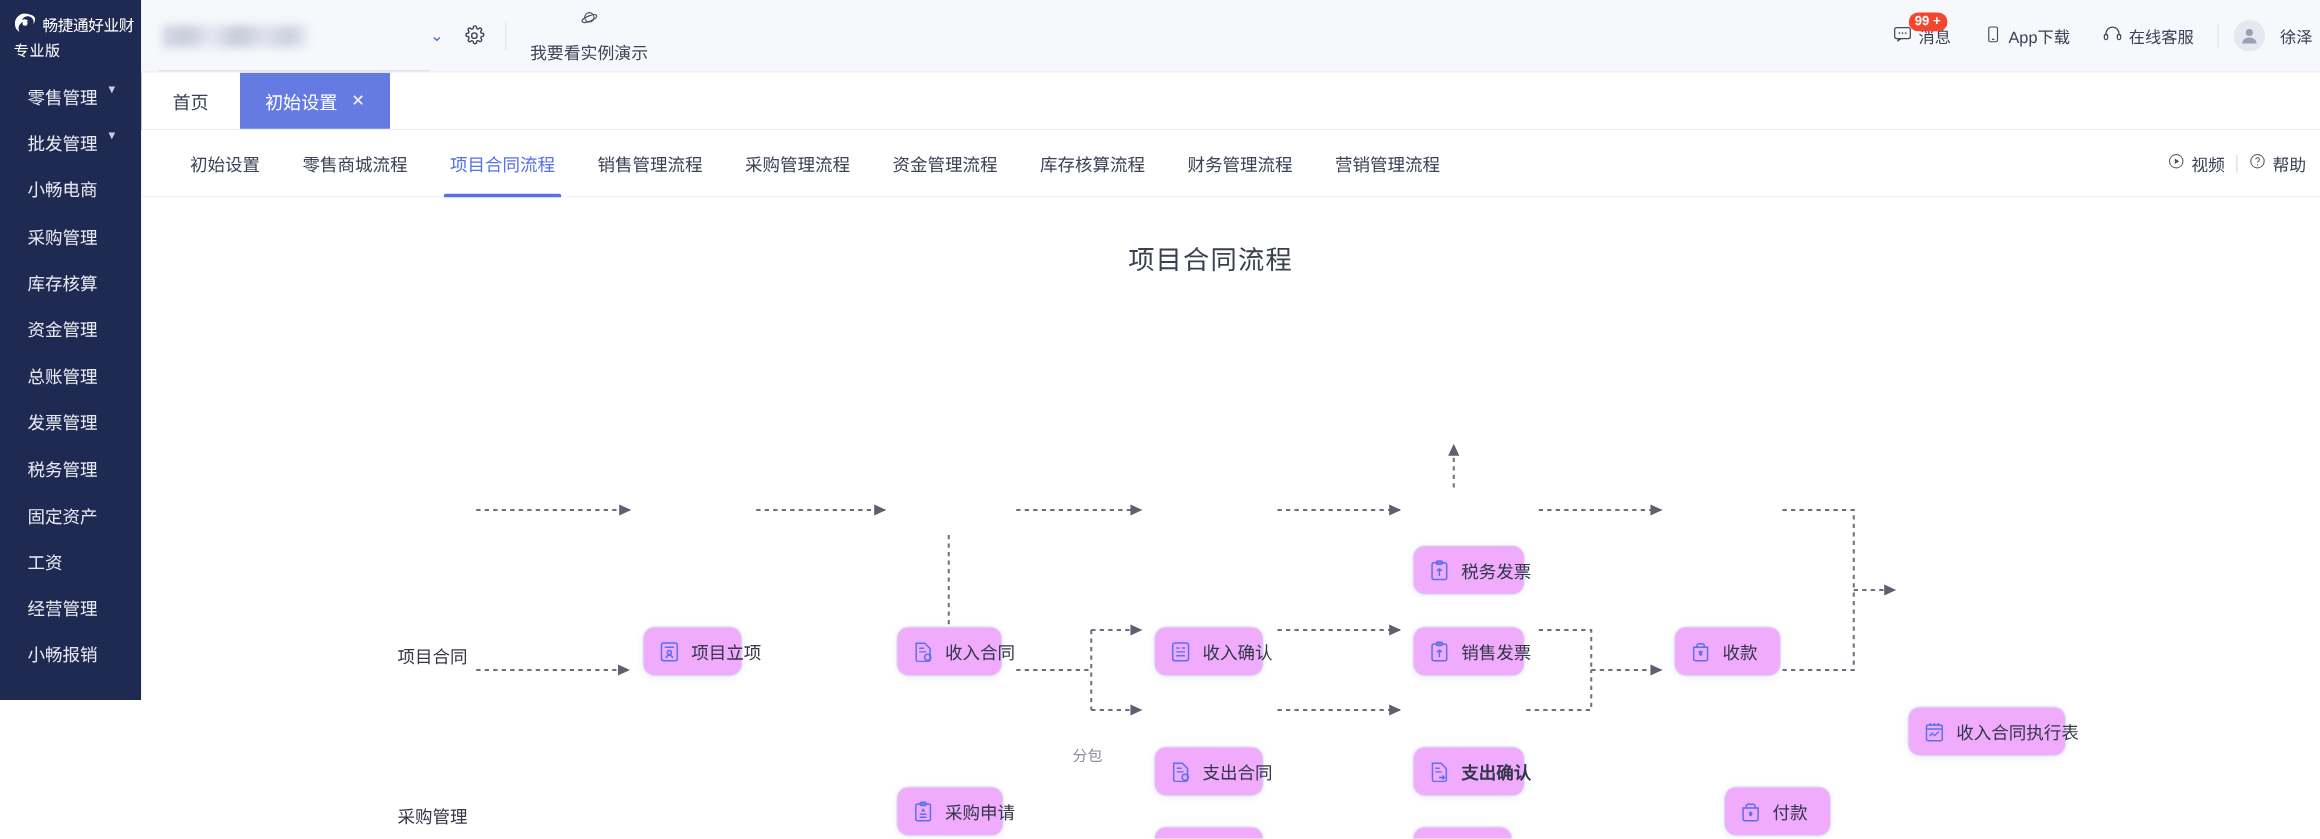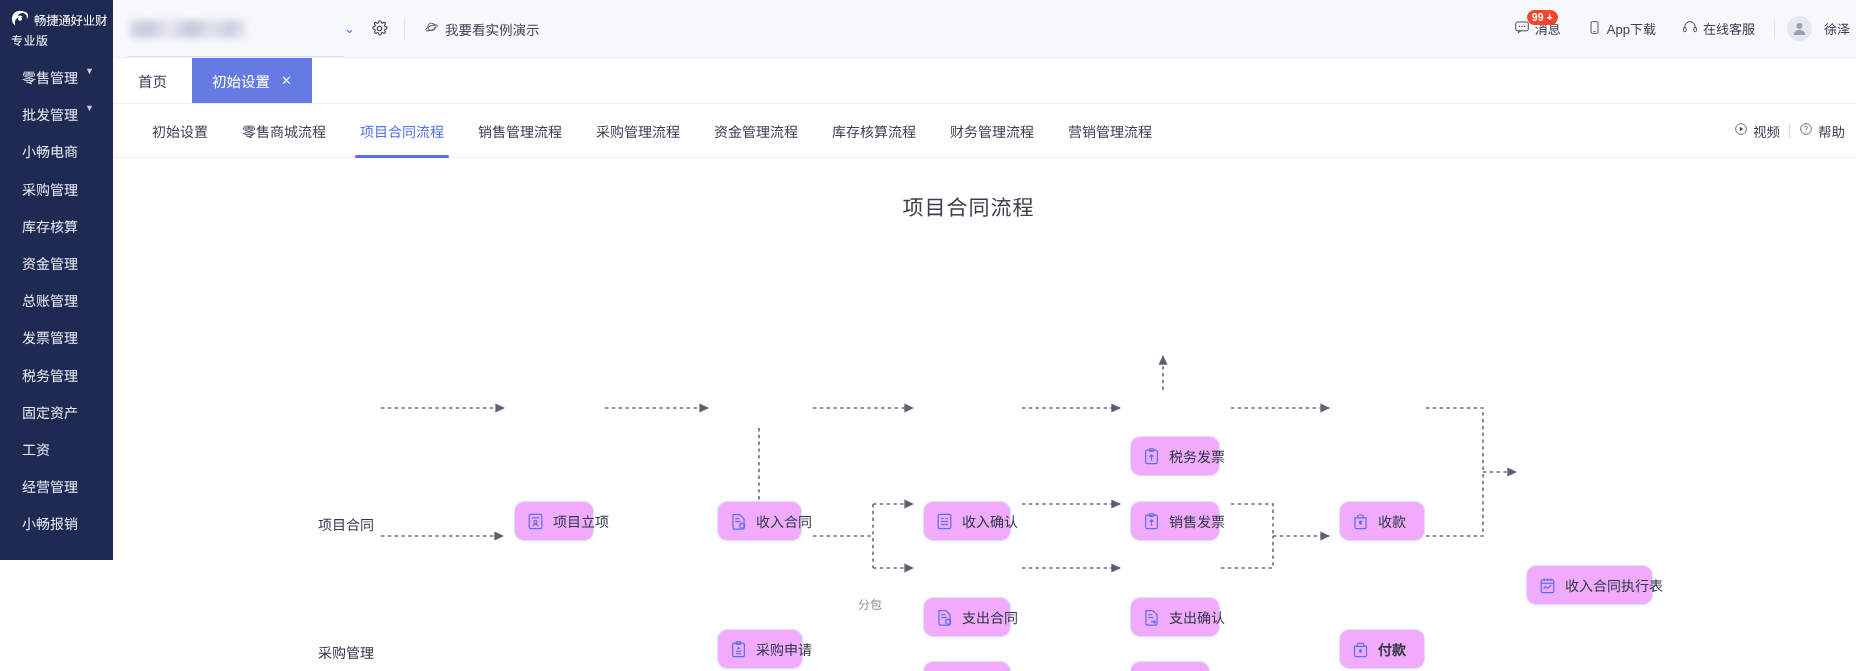--- a/index.html
+++ b/index.html
@@ -69,21 +69,21 @@
   }
   .company-underline {
     position: absolute; left: 2px; top: 36px; width: 217px; height: 1px;
     background: #dfe2ee;
   }
   .chev-down { margin-left: auto; color: #5570e8; font-size: 13px; line-height: 1; }
   .gear-btn { margin-left: 16px; color: #4a4f63; cursor: pointer; display:flex; }
   .topbar-divider { width:1px; height:22px; background:#e3e6ef; margin-left:16px; }
   .demo-link {
     display: flex; align-items: center; gap: 6px; margin-left: 19px;
-    color: #42455a; font-size: 13.5px; cursor: pointer; white-space: nowrap;
+    color: #42455a; font-size: 13.5px; cursor: pointer; white-space: nowrap; flex-direction: column;
   }
   .topbar-right {
     margin-left: auto; display: flex; align-items: center; gap: 0; padding-right: 4px;
   }
   .tb-item {
     display: flex; align-items: center; gap: 5px;
     color: #3d4155; font-size: 13px; cursor: pointer;
     padding: 0 13px; position: relative; white-space: nowrap;
   }
   .badge {
@@ -548,21 +548,21 @@
           <svg viewBox="0 0 24 24" width="19" height="19" fill="none" stroke="#5b6ff0" stroke-width="1.5">
             <path d="M5 3.2h8.6L19 8.6V20a1.6 1.6 0 01-1.6 1.6H6.6A1.6 1.6 0 015 20z"></path>
             <line x1="8" y1="8.4" x2="13" y2="8.4"></line>
             <line x1="8" y1="12" x2="15" y2="12"></line>
             <circle cx="16.6" cy="17.4" r="3.1"></circle>
           </svg>
         </span>
         <span class="nlabel">支出合同</span>
       </div>
 
-      <div class="node" style="left:1018px; top:440px; width:88px;">
+      <div class="node" style="left:1018px; top:440px; width:88px;font-weight:bold;">
         <span class="nicon">
           <svg viewBox="0 0 24 24" width="19" height="19" fill="none" stroke="#5b6ff0" stroke-width="1.5">
             <path d="M5 3.2h8.6L19 8.6V20a1.6 1.6 0 01-1.6 1.6H6.6A1.6 1.6 0 015 20z"></path>
             <line x1="8" y1="8.4" x2="12.4" y2="8.4"></line>
             <line x1="8" y1="12" x2="14.4" y2="12"></line>
             <path d="M11.6 17.6h5.2M15 15.6l2 2-2 2"></path>
           </svg>
         </span>
         <span class="nlabel">支出确认</span>
       </div>
@@ -570,21 +570,21 @@
       <div class="node" style="left:811px; top:504px; width:86px;">
         
         
       </div>
 
       <div class="node" style="left:1018px; top:504px; width:78px;">
         
         
       </div>
 
-      <div class="node" style="left:1227px; top:472px; width:84px;font-weight:bold;">
+      <div class="node" style="left:1267px; top:472px; width:84px;">
         <span class="nicon">
           <svg viewBox="0 0 24 24" width="19" height="19" fill="none" stroke="#5b6ff0" stroke-width="1.5">
             <path d="M4.4 8h15.2V19a2 2 0 01-2 2H6.4a2 2 0 01-2-2z"></path>
             <path d="M7.6 8V6.2c0-1.1.9-2 2-2h4.8c1.1 0 2 .9 2 2V8"></path>
             <path d="M12 11.6v4.8M10.2 12.6L12 14l1.8-1.4M10.4 15h3.2"></path>
           </svg>
         </span>
         <span class="nlabel">付款</span>
       </div>
 

